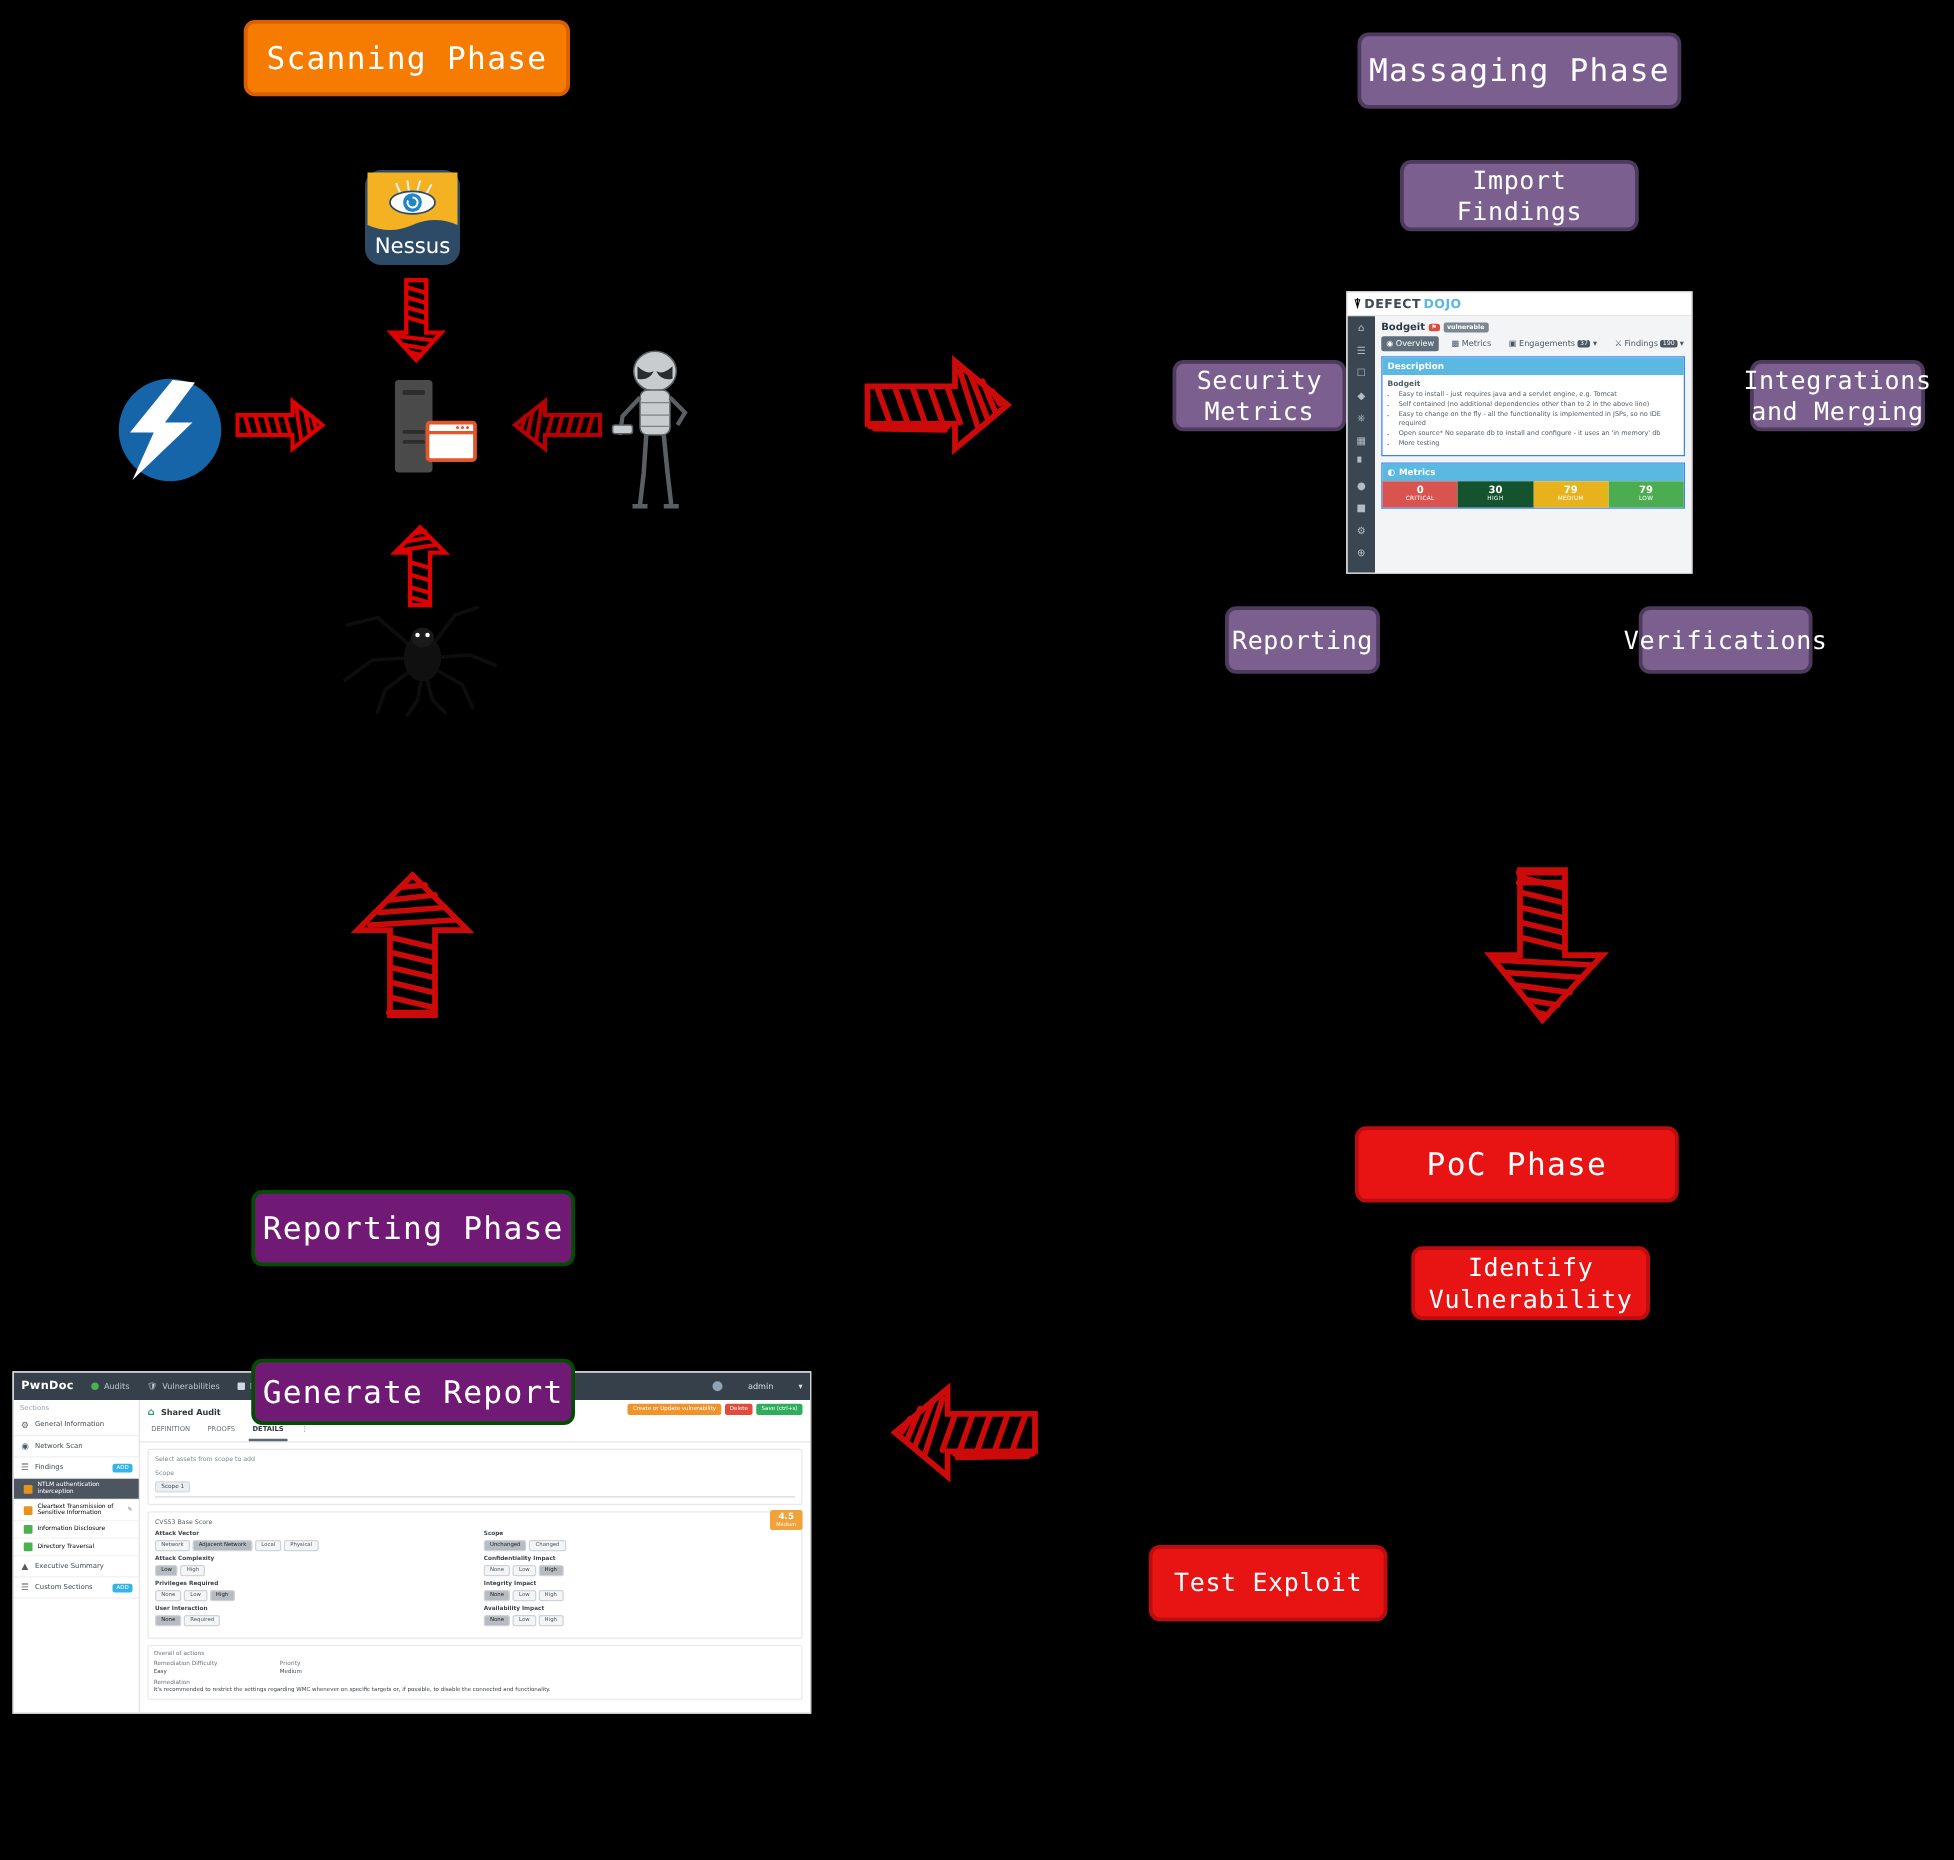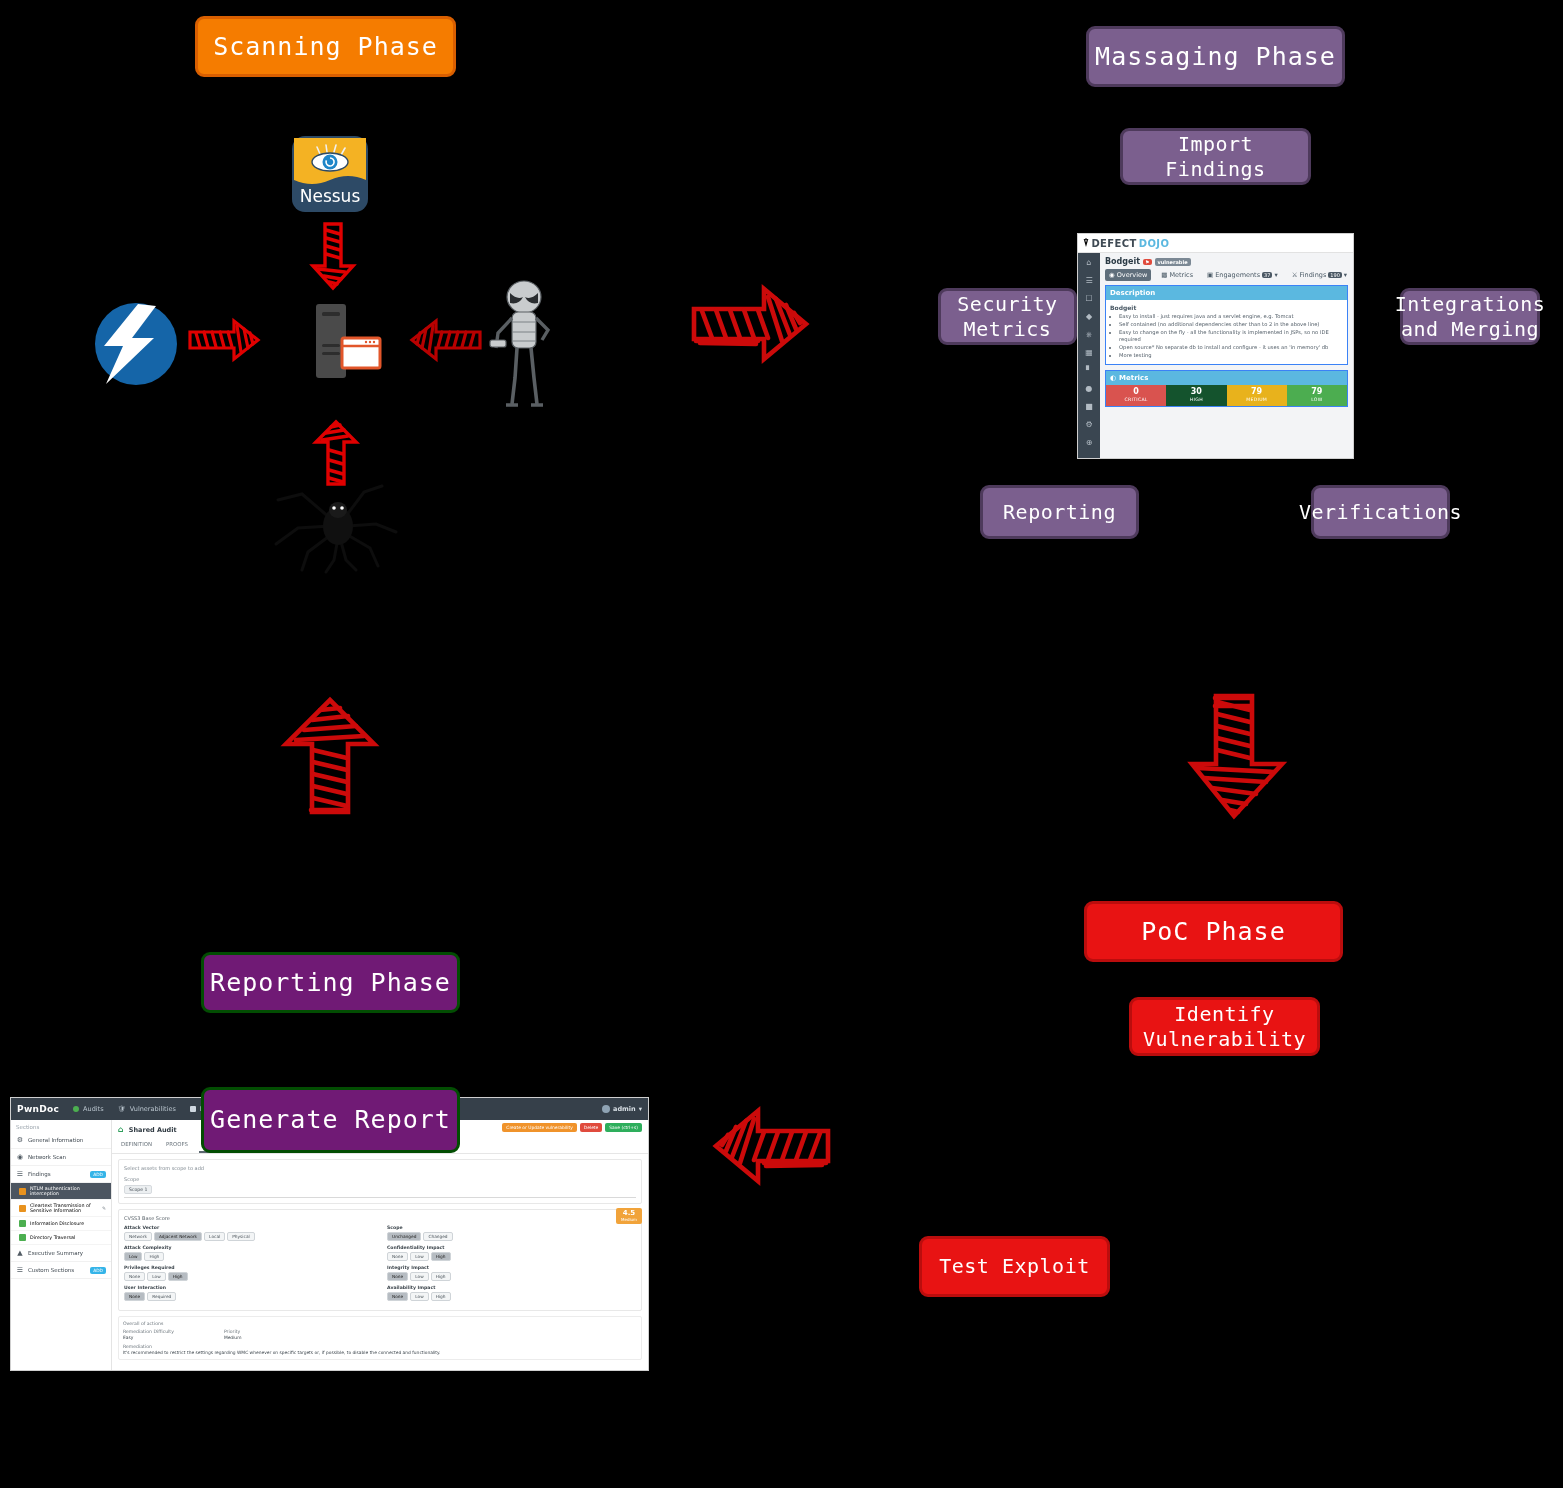--- a/index.html
+++ b/index.html
@@ -72,21 +72,21 @@
   .pd-shot{
     position:absolute;left:10px;top:1097px;width:637px;height:272px;
     background:#fafafa;border:1px solid #cfcfcf;overflow:hidden;
     font-family:"DejaVu Sans","Liberation Sans",sans-serif;
   }
   .pd-top{height:22px;background:#36404a;display:flex;align-items:center;padding:0 6px;gap:14px;color:#e6ebef;}
   .pd-brand{font-size:9px;font-weight:bold;color:#fff;letter-spacing:.3px;}
   .pd-navi{display:flex;align-items:center;gap:4px;font-size:6.5px;color:#b9c4cd;}
   .pd-navi .dotg{width:6px;height:6px;border-radius:50%;background:#4caf50;display:inline-block;}
   .pd-navi .sq{width:6px;height:6px;background:#cfd8e0;display:inline-block;border-radius:1px;}
-  .pd-user{margin-left:auto;display:flex;align-items:center;gap:3px;font-size:6.5px;color:#d7dee4;font-weight:bold;}
+  .pd-user{margin-left:auto;display:flex;align-items:center;gap:20px;font-size:6.5px;color:#d7dee4;}
   .pd-user .av{width:8px;height:8px;border-radius:50%;background:#8fa3b4;}
   .pd-body{display:flex;height:250px;}
   .pd-side{width:100px;background:#fff;border-right:1px solid #e4e4e4;}
   .pd-side-h{font-size:5.5px;color:#9aa4ac;padding:4px 5px 2px;}
   .pd-item{display:flex;align-items:center;gap:4px;padding:4px 5px;font-size:5.5px;color:#3f4850;border-bottom:1px solid #f1f1f1;}
   .pd-item .gi{width:8px;height:8px;color:#515b63;font-size:7px;line-height:8px;text-align:center;}
   .pd-add{margin-left:auto;background:#35b4e8;color:#fff;font-size:4.4px;border-radius:2px;padding:1px 3px;}
   .pd-f{display:flex;align-items:center;gap:4px;padding:3px 5px 3px 8px;font-size:4.8px;border-bottom:1px solid #f4f4f4;}
   .pd-f .sw{width:7px;height:7px;border-radius:1px;flex:0 0 7px;}
   .pd-f.sel{background:#4c5560;color:#fff;}
@@ -250,21 +250,21 @@
   <div class="box purple t-title" style="left:1086px;top:26px;width:259px;height:61px;">Massaging Phase</div>
 
   <div class="box purple t-step" style="left:1120px;top:128px;width:191px;height:57px;">Import Findings</div>
 
   <div class="box purple t-step" style="left:910px;top:288px;width:139px;height:57px;margin-left:28px;">Security
 Metrics</div>
 
   <div class="box purple t-step" style="left:1400px;top:288px;width:140px;height:57px;">Integrations
 and Merging</div>
 
-  <div class="box purple t-step" style="left:980px;top:485px;width:159px;height:54px;">Reporting</div>
+  <div class="box purple t-step" style="left:980px;top:485px;width:124px;height:54px;">Reporting</div>
 
   <div class="box purple t-step" style="left:1311px;top:485px;width:139px;height:54px;">Verifications</div>
 
   <div class="dd-shot">
     <div class="dd-top">
       <div class="dd-logo">
         <span>⍒</span>
         <span class="d1">DEFECT</span>
         <span class="d2">DOJO</span>
       </div>
@@ -561,21 +561,21 @@
           <div class="fv">It's recommended to restrict the settings regarding WMC whenever on specific targets or, if possible, to disable the connected and functionality.</div>
         </div>
         <div class="pd-score">
           <div class="sv">4.5</div>
           <div class="sl">Medium</div>
         </div>
       </div>
     </div>
   </div>
 
-  <div class="box green t-title" style="left:201px;top:1087px;width:259px;height:66px;">Generate Report</div>
+  <div class="box green t-title" style="left:201px;top:1087px;width:259px;height:53px;">Generate Report</div>
 
   <div class="arrow" style="left:278px;top:696px;">
     <svg width="105" height="120" viewBox="0 0 105 120">
       <g fill="none" stroke="#cc0a0a" stroke-width="4.6" stroke-linecap="round">
         <path d="M34 116 L70 116 L70 48 L96 48 L52 4 L8 48 L34 48 Z"></path>
         <path d="M18 44 L86 40 M26 34 L78 30 M34 24 L70 20 M42 14 L62 12
                  M35 54 L69 62 M35 66 L69 74 M35 78 L69 86 M35 90 L69 98 M35 102 L69 110
                  M33 114 L69 114"></path>
       </g>
     </svg>

